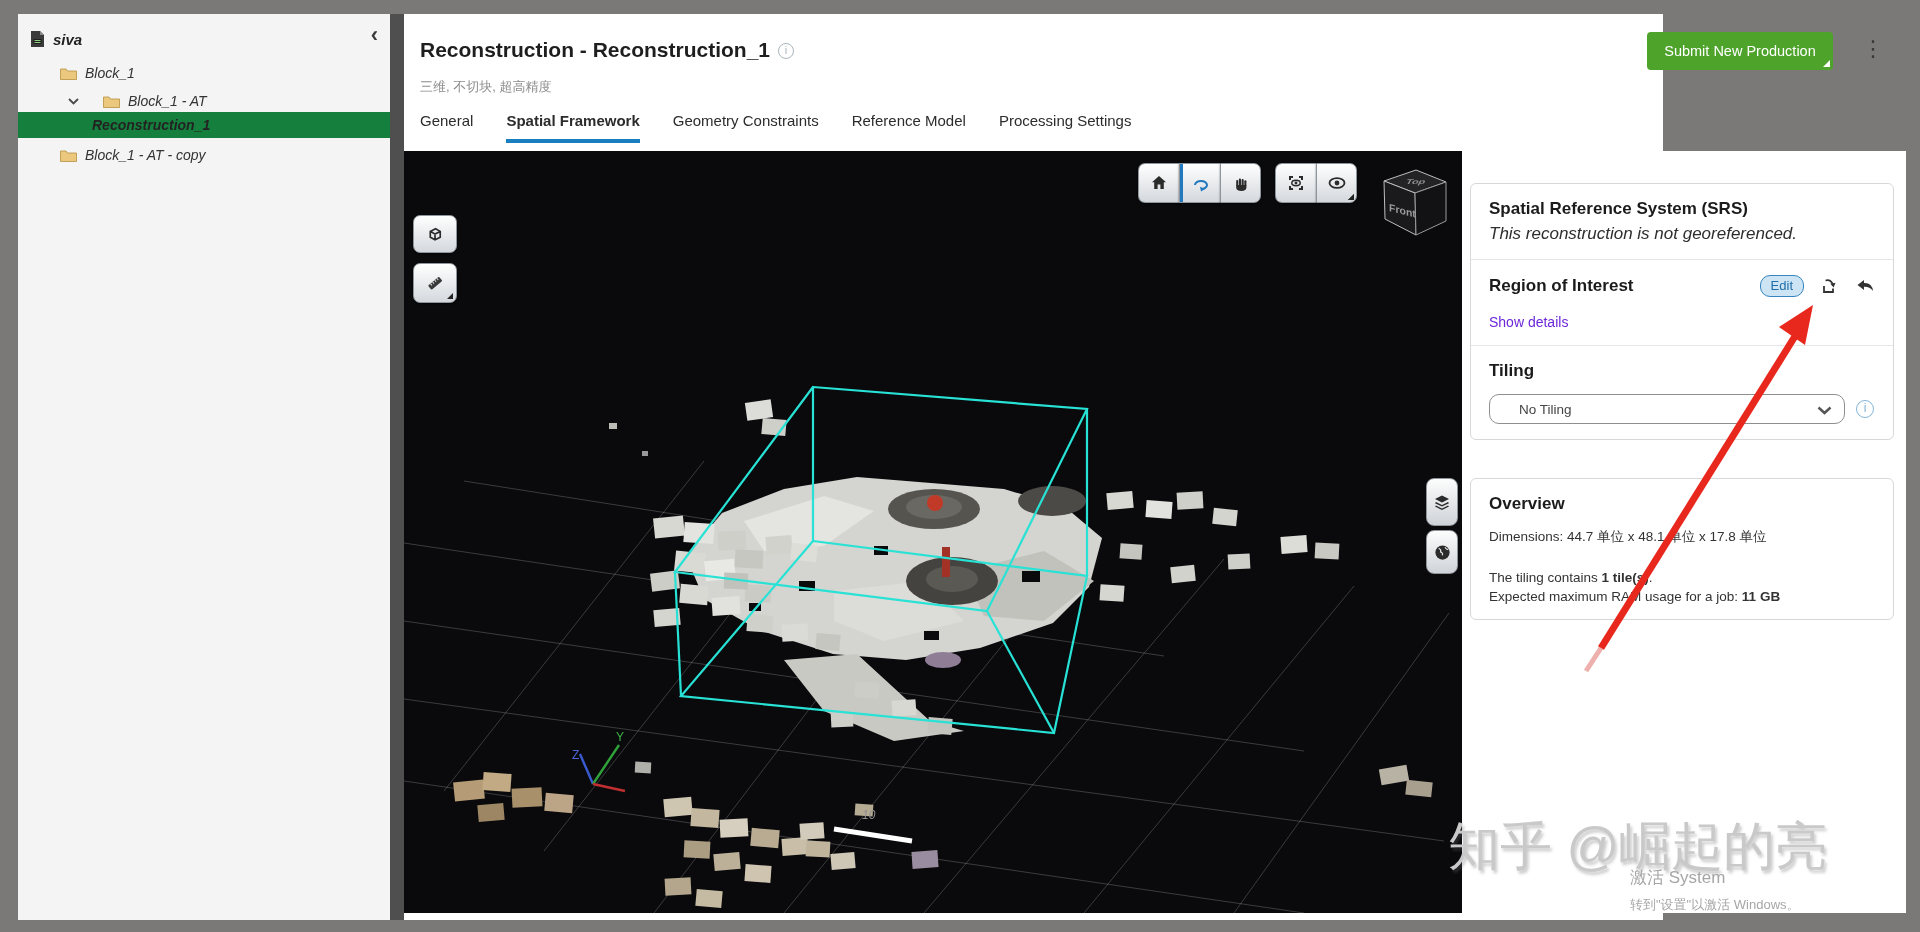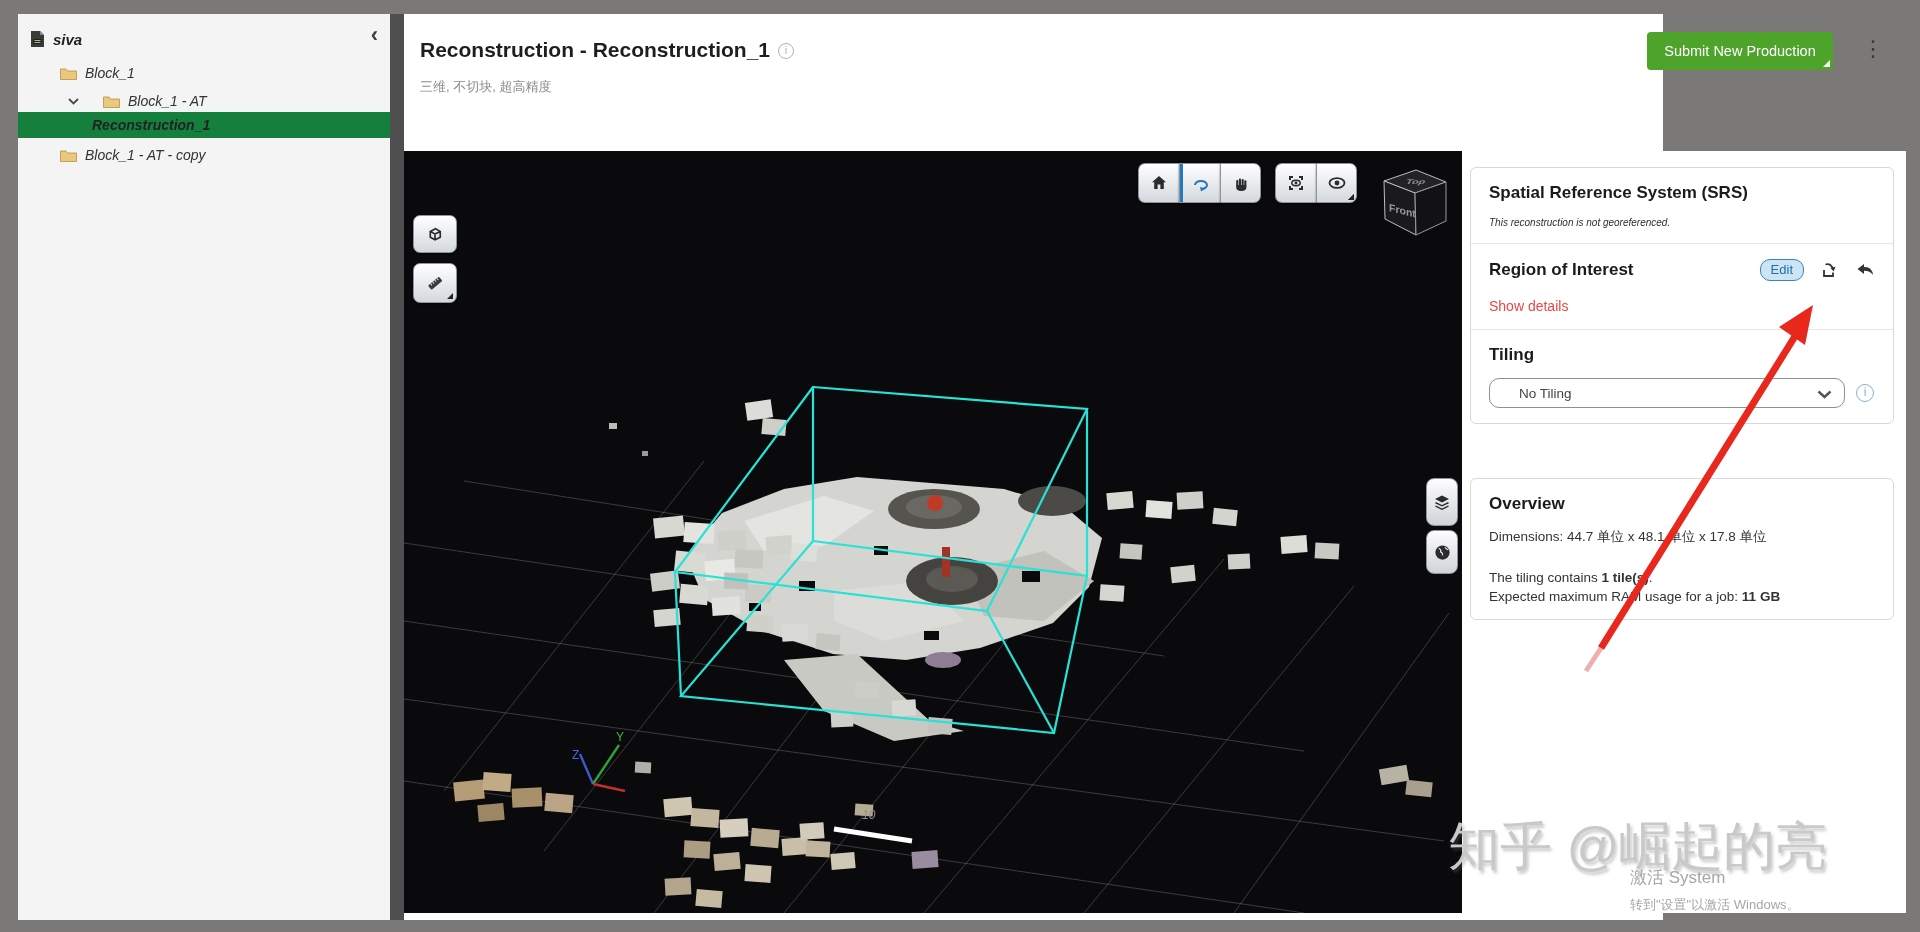--- a/index.html
+++ b/index.html
@@ -60,31 +60,31 @@
   .btn-ruler { left:9px; top:112px; width:44px; height:40px; }
   .edge-btn { position:absolute; right:4px; width:32px; background:linear-gradient(#fdfdfd,#cfd3d8);
     border:1px solid #8f959c; border-radius:8px 8px 8px 8px; display:flex; align-items:center; justify-content:center; cursor:pointer; }
   .edge-layers { top:327px; height:48px; }
   .edge-globe { top:379px; height:44px; }
   .nav-cube { position:absolute; left:972px; top:10px; width:76px; height:86px; cursor:pointer; }
 
   
   .panel { position:absolute; left:1058px; top:137px; width:444px; height:762px; background:#fff; }
   .card { position:absolute; left:8px; width:424px; background:#fff; border:1px solid #d8d8d8; border-radius:6px; }
-  .card1 { top:16px; } .card2 { top:327px; }
+  .card1 { top:32px; } .card2 { top:327px; }
   .sec { padding:15px 18px; }
   .sec-title { font-size:17px; font-weight:bold; color:#1b1b1b; }
   .hr { height:1px; background:#e6e6e6; }
-  .srs-note { margin-top:14px; font-size:10px; font-style:italic; color:#2e2e2e; }
+  .srs-note { margin-top:5px; font-size:17px; font-style:italic; color:#2e2e2e; }
   .roi-head { display:flex; align-items:center; justify-content:space-between; }
   .roi-ctrls { display:flex; align-items:center; gap:16px; }
   .edit-chip { font-size:13px; color:#1f6ea9; background:#cde4f4; border:1.5px solid #3585c0; border-radius:10px;
     padding:2px 10px 3px; cursor:pointer; }
   .icon-btn { cursor:pointer; display:flex; align-items:center; }
-  .link { margin-top:17px; font-size:14px; color:#ef4444; cursor:pointer; width:max-content; }
+  .link { margin-top:17px; font-size:14px; color:#6d28d9; cursor:pointer; width:max-content; }
   .select-row { margin-top:13px; display:flex; align-items:center; gap:11px; }
   .select-box { position:relative; width:356px; height:30px; border:1px solid #8f8f8f; border-radius:10px; background:#fff;
     display:flex; align-items:center; cursor:pointer;padding-left:16px; }
   .select-box .val { margin-left:13px; font-size:13.5px; color:#444; }
   .select-box svg { position:absolute; right:12px; top:11px; }
   .info-circle { width:18px; height:18px; border:1.5px solid #82b5d8; border-radius:50%; color:#82b5d8;
     font-size:12px; line-height:15px; text-align:center; cursor:pointer; }
   .ov-line { font-size:13.5px; color:#333; }
   .ov-dims { margin-top:14px; }
   .ov-tiles { margin-top:24px; }
@@ -147,20 +147,27 @@
 
 <div class="main">
 
   <div class="page-title">
     <span>Reconstruction - Reconstruction_1</span><span class="info-badge">i</span>
   </div>
   <div class="subtitle">三维, 不切块, 超高精度</div>
   <button class="submit-btn">Submit New Production</button>
   <div class="kebab">⋮</div>
 
+  <div class="tabs">
+    <div class="tab">General</div>
+    <div class="tab active">Spatial Framework</div>
+    <div class="tab">Geometry Constraints</div>
+    <div class="tab">Reference Model</div>
+    <div class="tab">Processing Settings</div>
+  </div>
 
   <div class="viewport">
     <svg class="scene" viewBox="0 0 1058 762">
 
       <g stroke="rgba(255,255,255,0.20)" stroke-width="1">
         <line x1="60" y1="330" x2="600" y2="415"></line>
         <line x1="0" y1="392" x2="760" y2="505"></line>
         <line x1="0" y1="470" x2="900" y2="600"></line>
         <line x1="0" y1="548" x2="1040" y2="690"></line>
         <line x1="0" y1="630" x2="900" y2="762"></line>

